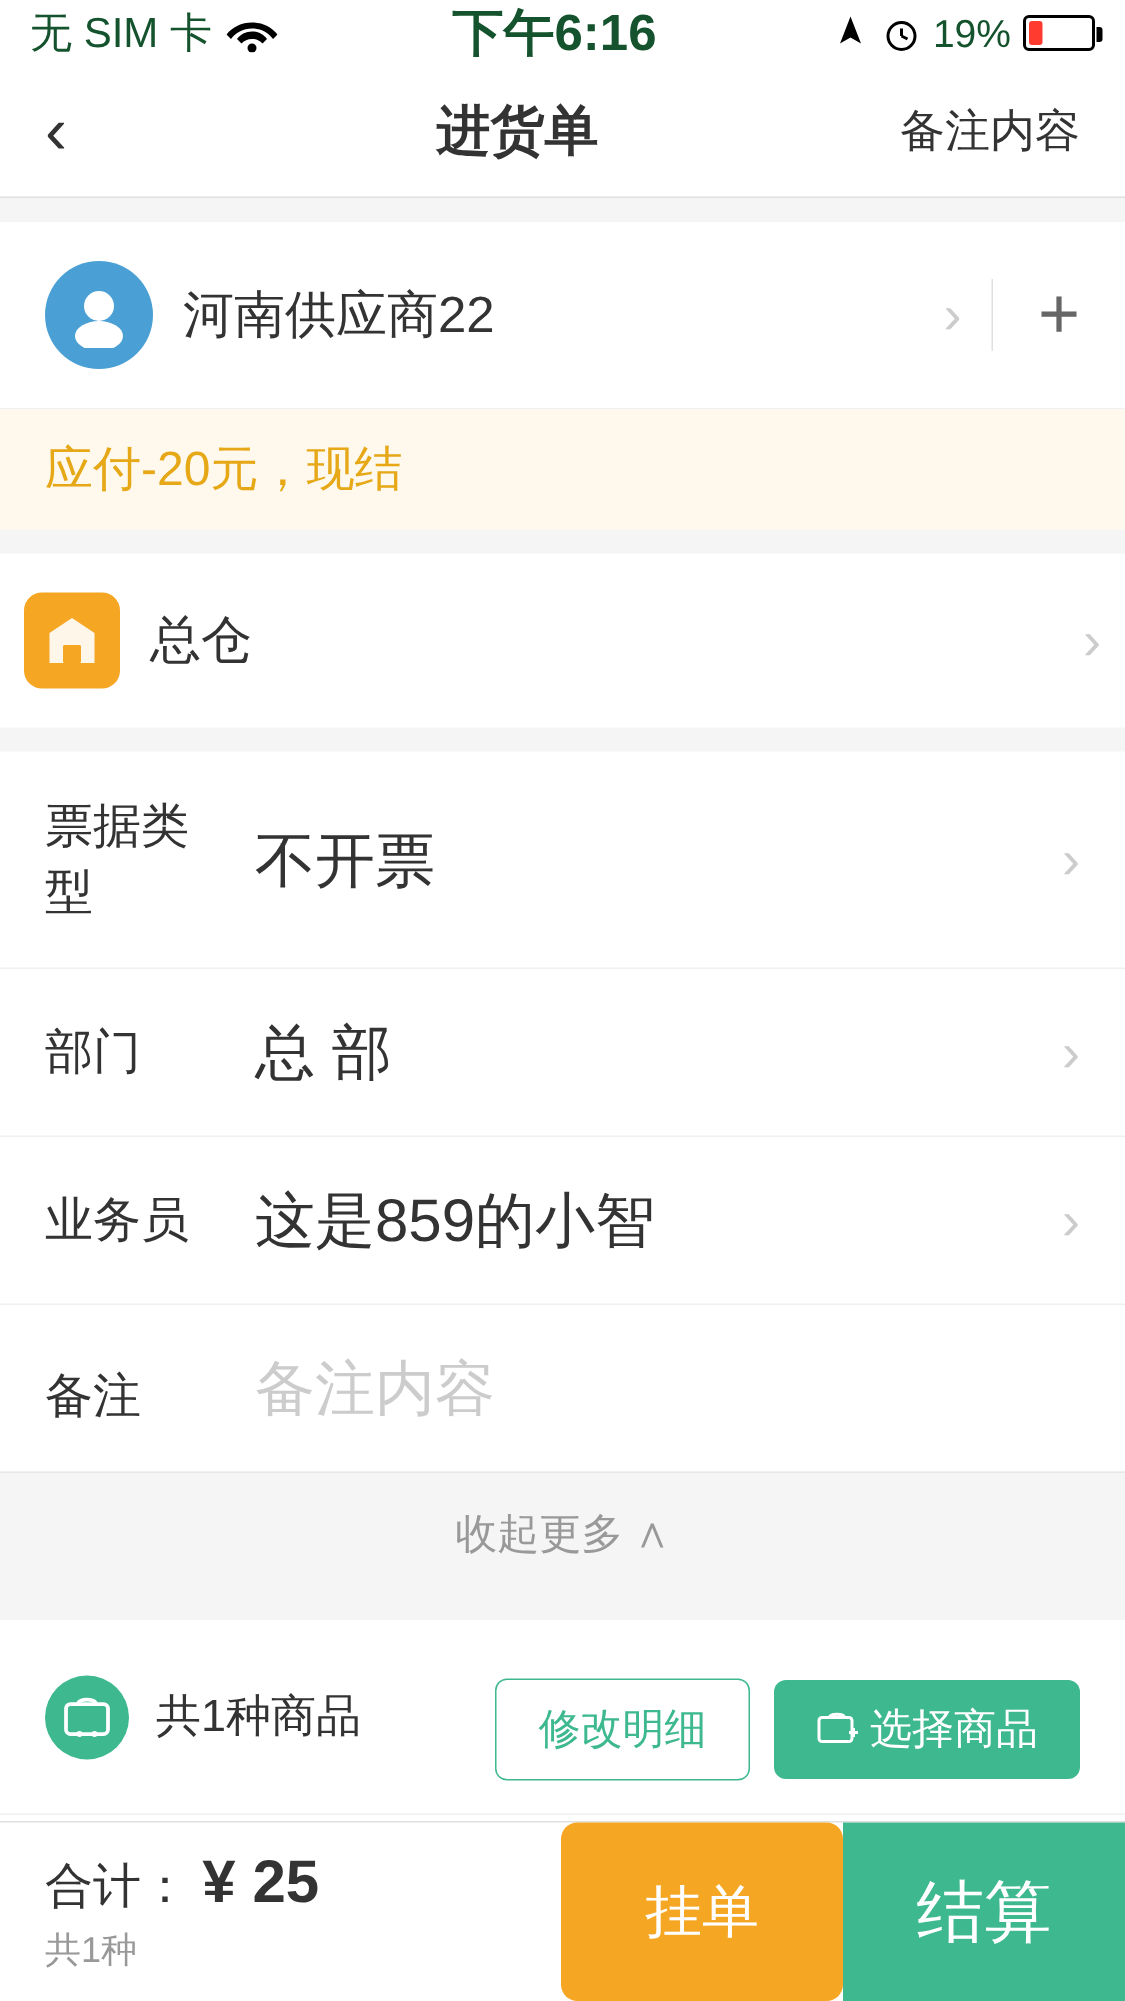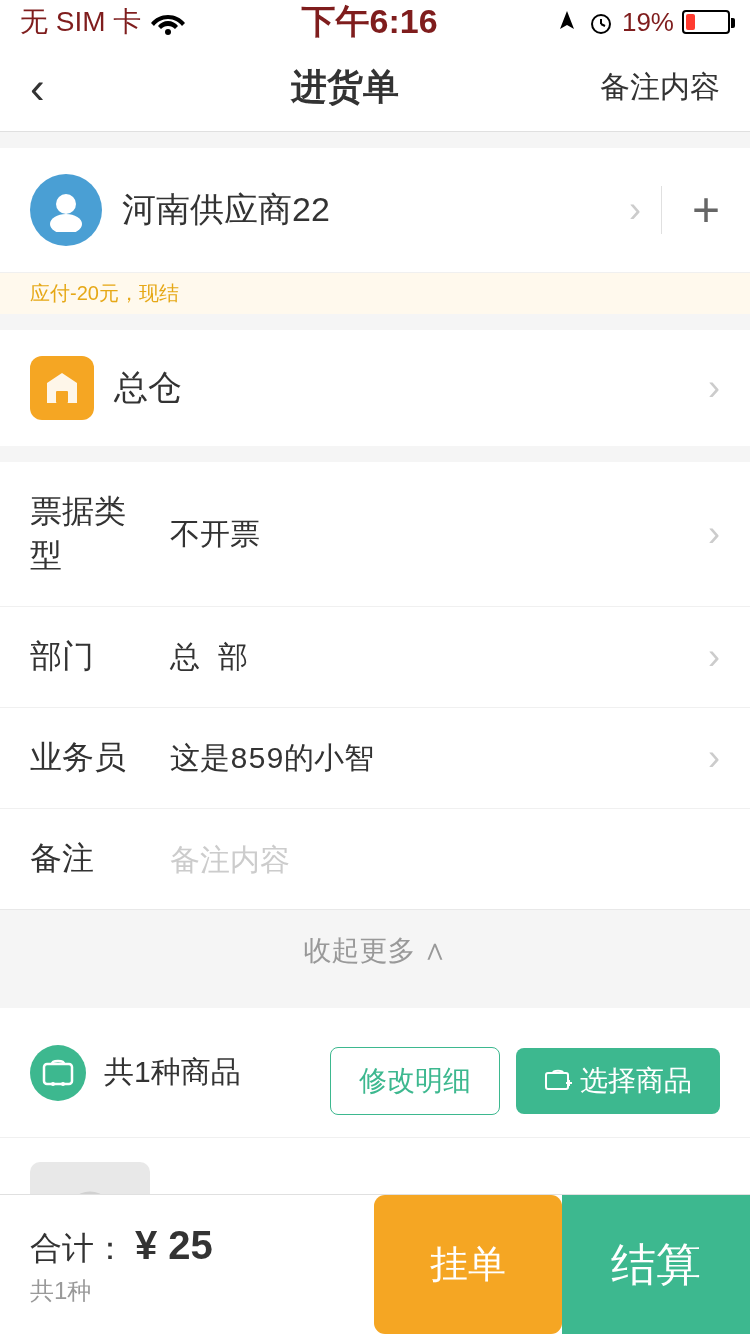--- a/index.html
+++ b/index.html
@@ -15,21 +15,21 @@
 
     
     .status-bar {
       background: #fff;
       height: 44px;
       display: flex;
       align-items: center;
       justify-content: space-between;
       padding: 0 20px;
       font-size: 28px;
-      color: #7f1d1d;
+      color: #14532d;
       gap: 29px;
     }
     .status-bar-left { display: flex; align-items: center; gap: 10px; }
     .status-bar-center { font-size: 34px; font-weight: 600; }
     .status-bar-right { display: flex; align-items: center; gap: 8px; font-size: 26px; }
     .battery-icon {
       width: 48px; height: 24px; border: 2px solid #000; border-radius: 4px;
       position: relative; display: inline-block; vertical-align: middle;
     }
     .battery-icon::after {
@@ -108,30 +108,30 @@
     .plus-btn {
       font-size: 48px;
       color: #666;
       cursor: pointer;
       line-height: 1;
     }
 
     
     .notice-bar {
       background: #fff9ed;
-      padding: 7px 30px;
-      font-size: 20px;
+      padding: 18px 30px;
+      font-size: 32px;
       color: #e6a817;
     }
 
     
     .warehouse-row {
       display: flex;
       align-items: center;
-      padding: 26px 30px;
+      padding: 26px 16px;
     }
     .warehouse-icon-wrap {
       width: 64px; height: 64px;
       background: #f5a623;
       border-radius: 12px;
       display: flex; align-items: center; justify-content: center;
       margin-right: 20px;
       flex-shrink: 0;
     }
     .warehouse-icon-wrap svg { width: 38px; height: 38px; fill: white; }
@@ -155,24 +155,23 @@
     }
     .form-row:last-child { border-bottom: none; align-items: flex-end; }
     .form-label {
       font-size: 32px;
       color: #333;
       width: 120px;
       flex-shrink: 0;
     }
     .form-value {
       flex: 1;
-      font-size: 30px;
+      font-size: 40px;
       color: #333;
       padding-left: 20px;
-      font-family: Liberation Mono, monospace;
     }
     .form-placeholder {
       color: #ccc;
     }
     .form-chevron {
       color: #ccc;
       font-size: 36px;
       flex-shrink: 0;
     }
 
@@ -258,21 +257,21 @@
     .product-more {
       font-size: 32px; color: #999; cursor: pointer;
       padding: 10px;
     }
 
     
     .bottom-bar {
       position: fixed;
       bottom: 0; left: 0;
       width: 750px;
-      height: 140px;
+      height: 120px;
       display: flex;
       background: #fff;
       border-top: 1px solid #e0e0e0;
     }
     .bottom-total {
       flex: 1;
       display: flex;
       flex-direction: column;
       justify-content: center;
       padding: 0 30px;

